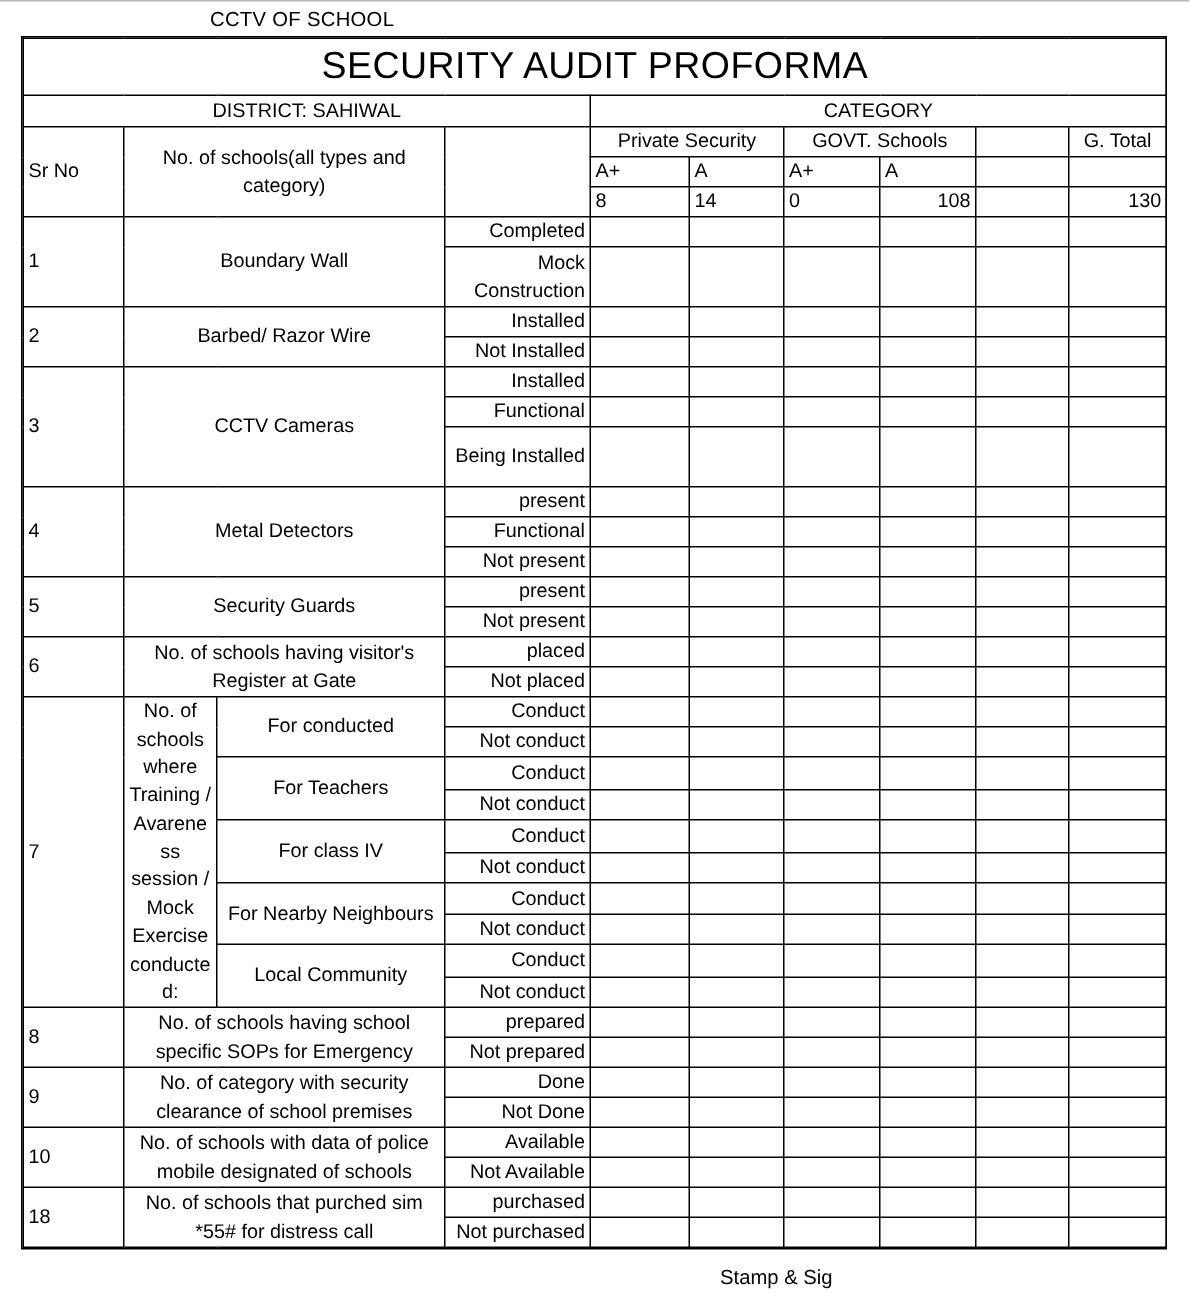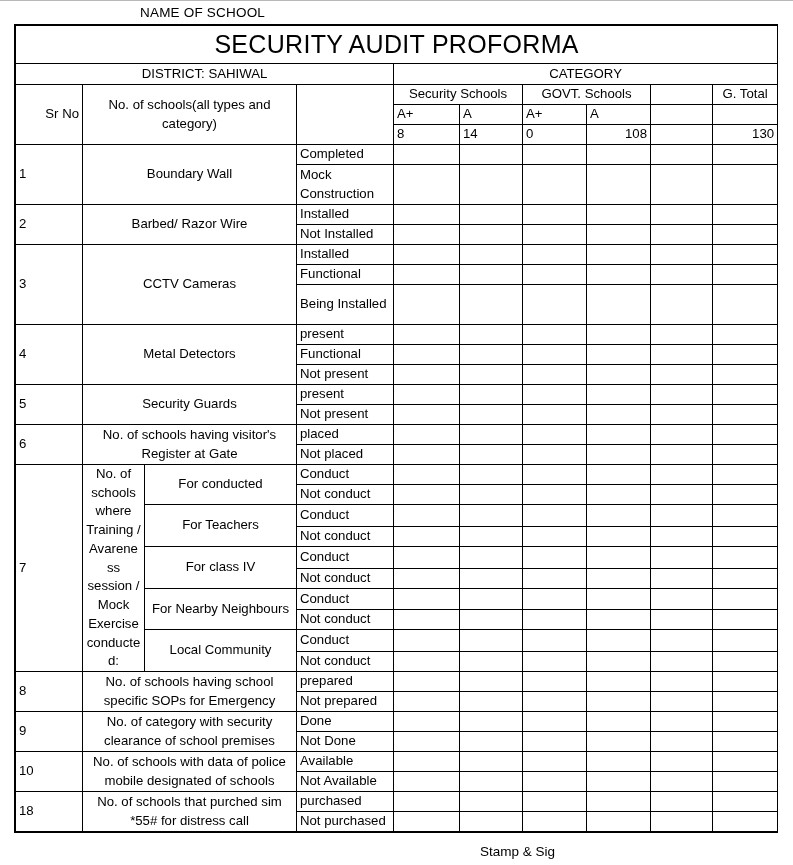--- a/index.html
+++ b/index.html
@@ -70,37 +70,37 @@
     height: 21px;
     font-size: 13.2px;
   }
   .hdr-center { text-align: center; }
   .hdr-left { text-align: left; }
   .num-right { text-align: right; }
   .cell-top { vertical-align: top; padding-top: 1px; }
 
   .srno { text-align: left; vertical-align: middle; }
   .desc { text-align: center; }
-  .status { text-align: left; }
+  .status { text-align: right; }
   .val { }
 
   .footer {
     position: absolute;
     top: 844px;
     left: 480px;
     font-size: 13.5px;
     white-space: nowrap;
   }
 </style>
 </head>
 <body>
 
 <div class="top-rule"></div>
 
-<div class="school-name">NAME OF SCHOOL</div>
+<div class="school-name">CCTV OF SCHOOL</div>
 
 <div class="sheet">
   <table class="grid">
     <colgroup>
       <col style="width:67px">
       <col style="width:62px">
       <col style="width:152px">
       <col style="width:97px">
       <col style="width:66px">
       <col style="width:63px">
@@ -111,24 +111,24 @@
     </colgroup>
     <tbody id="grid-body">
         <tr>
           <td class="title-cell" colspan="10" style="height: 38px;">SECURITY AUDIT PROFORMA</td>
         </tr>
         <tr>
           <td class="district-cell" colspan="4" style="height: 21px;">DISTRICT: SAHIWAL</td>
           <td class="category-cell" colspan="6" style="height: 21px;">CATEGORY</td>
         </tr>
         <tr>
-          <td class="srno cell-top" rowspan="3" style="height: 30px; text-align: right;">Sr No</td>
+          <td class="srno cell-top" rowspan="3" style="height: 30px;">Sr No</td>
           <td class="hdr-center" rowspan="3" colspan="2">No. of schools(all types and category)</td>
           <td class="hdr-center" rowspan="3"></td>
-          <td class="hdr-center" colspan="2" style="height: 20px;">Security Schools</td>
+          <td class="hdr-center" colspan="2" style="height: 20px;">Private Security</td>
           <td class="hdr-center" colspan="2">GOVT. Schools</td>
           <td class="hdr-center"></td>
           <td class="hdr-center">G. Total</td>
         </tr>
         <tr>
           <td class="hdr-left" style="height: 20px;">A+</td>
           <td class="hdr-left">A</td>
           <td class="hdr-left">A+</td>
           <td class="hdr-left">A</td>
           <td class="hdr-left"></td>

